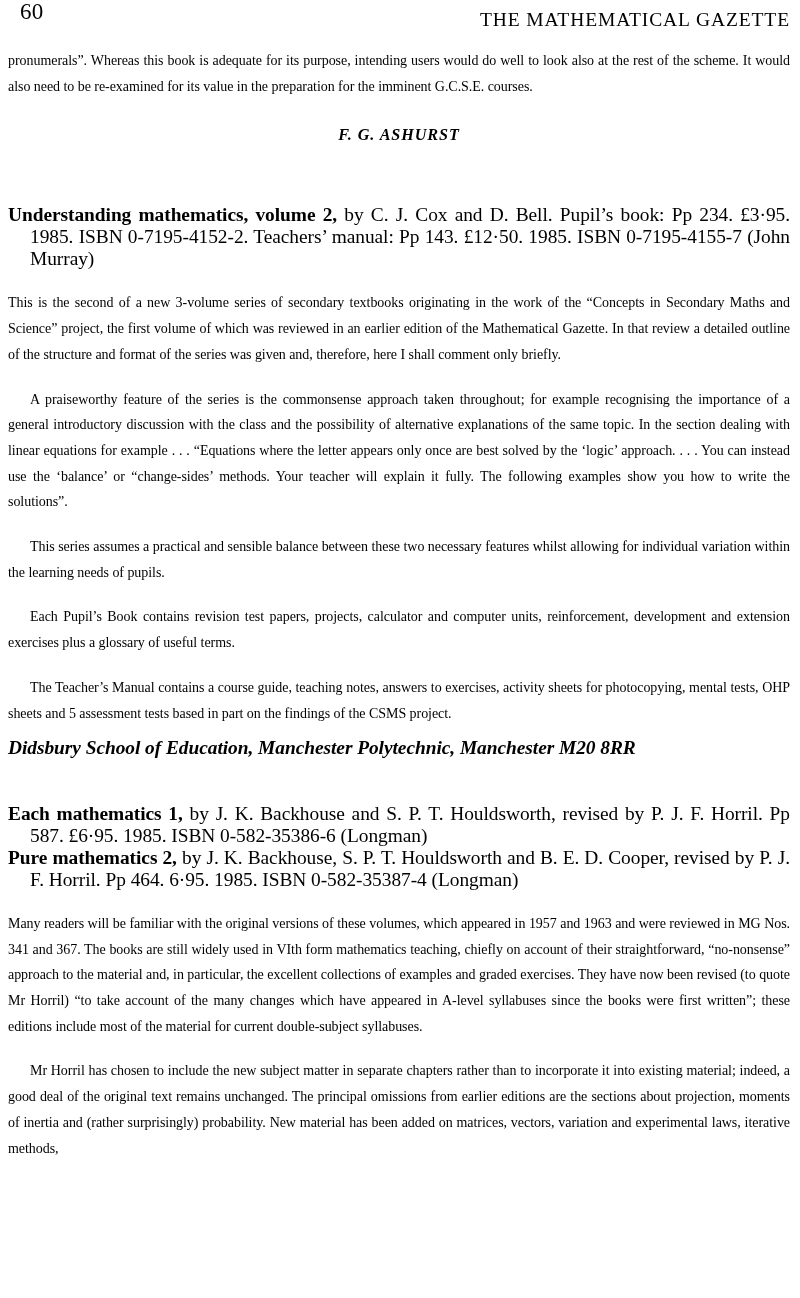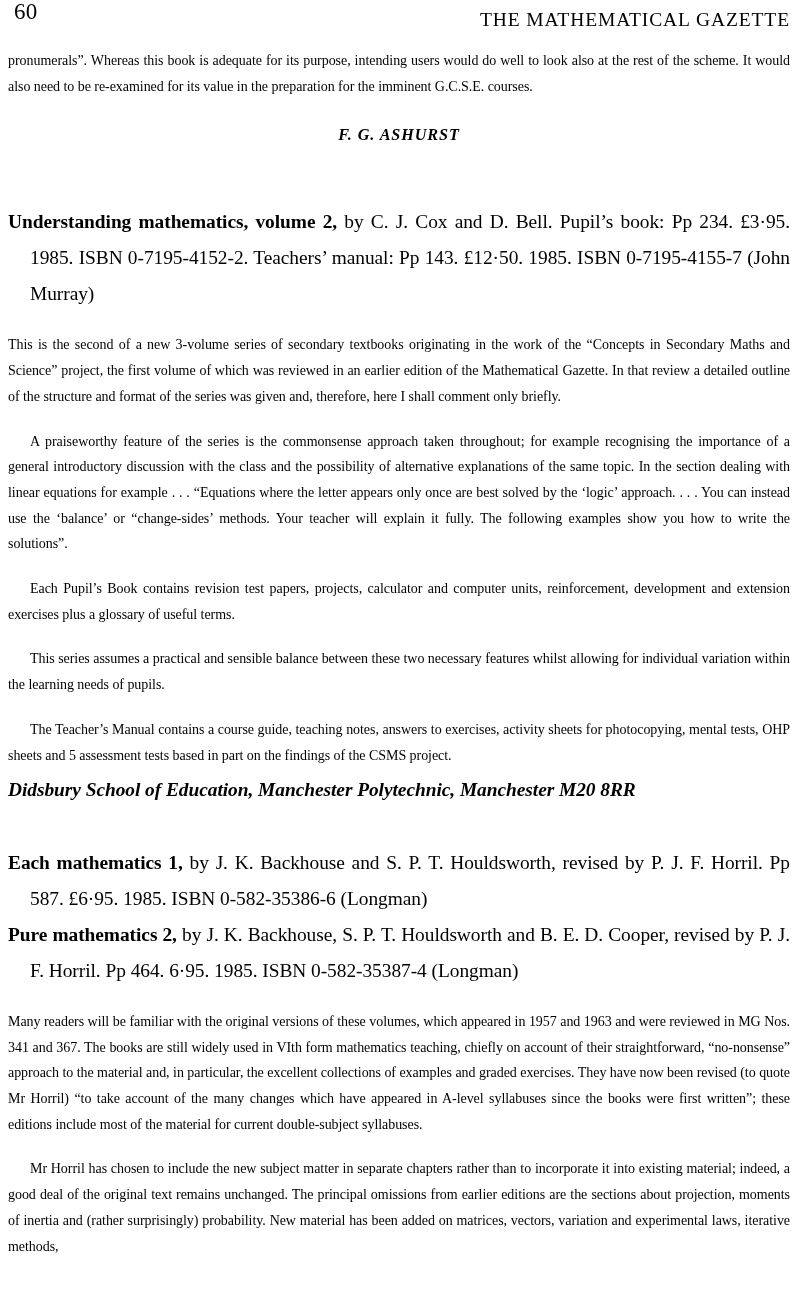--- a/index.html
+++ b/index.html
@@ -29,21 +29,21 @@
   }
 
   
   .running-head {
     position: relative;
     height: 34px;
     margin-bottom: 14px;
   }
   .folio {
     position: absolute;
-    left: 6px;
+    left: 12px;
     top: 0;
     font-size: 23px;
     line-height: 1;
     letter-spacing: 0.2px;
   }
   .journal-title {
     position: absolute;
     right: 0;
     top: 10px;
     font-size: 19.5px;
@@ -66,21 +66,21 @@
     margin-top: 19px;
   }
   p.body.noindent {
     text-indent: 0;
   }
 
   
   p.bib {
     margin: 0;
     font-size: 19.4px;
-    line-height: 36px;
+    line-height: 22px;
     text-align: justify;
     text-justify: inter-word;
     padding-left: 22px;
     text-indent: -22px;
     letter-spacing: -0.05px;
   }
   p.bib .lead {
     font-weight: bold;
   }
 
@@ -125,22 +125,22 @@
     <p class="signature">F. G. ASHURST</p>
 
     <div class="gap-xl"></div>
 
     <p class="bib"><span class="lead">Understanding mathematics, volume 2,</span><span> by C. J. Cox and D. Bell. Pupil’s book: Pp 234. £3·95. 1985. ISBN 0-7195-4152-2. Teachers’ manual: Pp 143. £12·50. 1985. ISBN 0-7195-4155-7 (John Murray)</span></p>
 
     <div class="gap-md"></div>
 
     <p class="body noindent">This is the second of a new 3-volume series of secondary textbooks originating in the work of the “Concepts in Secondary Maths and Science” project, the first volume of which was reviewed in an earlier edition of the Mathematical Gazette. In that review a detailed outline of the structure and format of the series was given and, therefore, here I shall comment only briefly.</p>
     <p class="body indent">A praiseworthy feature of the series is the commonsense approach taken throughout; for example recognising the importance of a general introductory discussion with the class and the possibility of alternative explanations of the same topic. In the section dealing with linear equations for example . . . “Equations where the letter appears only once are best solved by the ‘logic’ approach. . . . You can instead use the ‘balance’ or “change-sides’ methods. Your teacher will explain it fully. The following examples show you how to write the solutions”.</p>
+    <p class="body indent">This series assumes a practical and sensible balance between these two necessary features whilst allowing for individual variation within the learning needs of pupils.</p>
     <p class="body indent">Each Pupil’s Book contains revision test papers, projects, calculator and computer units, reinforcement, development and extension exercises plus a glossary of useful terms.</p>
-    <p class="body indent">This series assumes a practical and sensible balance between these two necessary features whilst allowing for individual variation within the learning needs of pupils.</p>
     <p class="body indent">The Teacher’s Manual contains a course guide, teaching notes, answers to exercises, activity sheets for photocopying, mental tests, OHP sheets and 5 assessment tests based in part on the findings of the CSMS project.</p>
 
     <div class="gap-sm"></div>
     <p class="address">Didsbury School of Education, Manchester Polytechnic, Manchester M20 8RR</p>
 
     <div class="gap-xl"></div>
 
     <p class="bib"><span class="lead">Each mathematics 1,</span><span> by J. K. Backhouse and S. P. T. Houldsworth, revised by P. J. F. Horril. Pp 587. £6·95. 1985. ISBN 0-582-35386-6 (Longman)</span></p>
     <p class="bib"><span class="lead">Pure mathematics 2,</span><span> by J. K. Backhouse, S. P. T. Houldsworth and B. E. D. Cooper, revised by P. J. F. Horril. Pp 464. 6·95. 1985. ISBN 0-582-35387-4 (Longman)</span></p>
 

